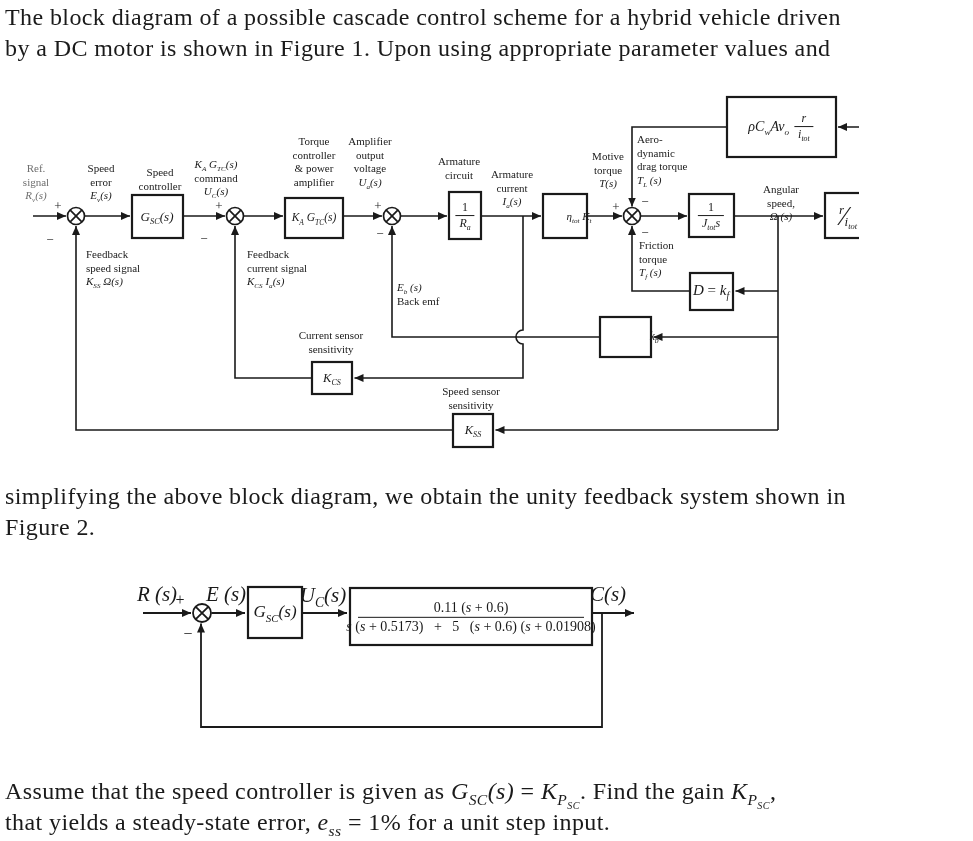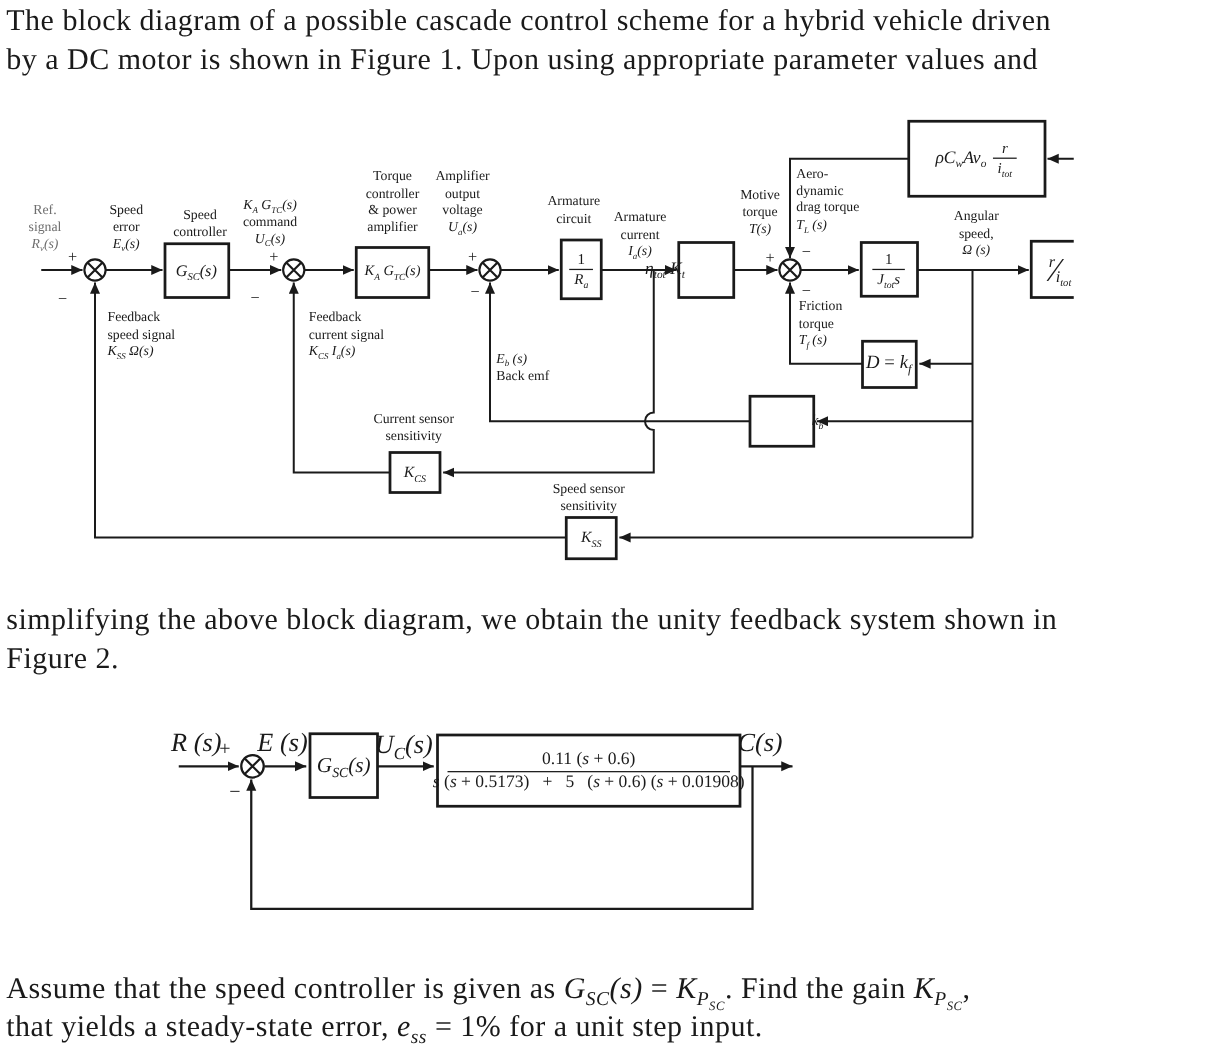--- a/index.html
+++ b/index.html
@@ -123,38 +123,38 @@
   <div class="lb muted" style="left:36px;top:162px;">Ref.<br>signal<br><i>R<sub>v</sub>(s)</i></div>
   <div class="lb" style="left:101px;top:162px;">Speed<br>error<br><i>E<sub>v</sub>(s)</i></div>
   <div class="lb" style="left:160px;top:166px;">Speed<br>controller</div>
   <div class="lb" style="left:216px;top:158px;"><i>K<sub>A</sub> G<sub>TC</sub>(s)</i><br>command<br><i>U<sub>C</sub>(s)</i></div>
   <div class="lb" style="left:314px;top:135px;">Torque<br>controller<br>&amp; power<br>amplifier</div>
   <div class="lb" style="left:370px;top:135px;">Amplifier<br>output<br>voltage<br><i>U<sub>a</sub>(s)</i></div>
   <div class="lb" style="left:459px;top:155px;">Armature<br>circuit</div>
   <div class="lb" style="left:512px;top:168px;">Armature<br>current<br><i>I<sub>a</sub>(s)</i></div>
   <div class="lb" style="left:608px;top:150px;">Motive<br>torque<br><i>T(s)</i></div>
   <div class="lb la" style="left:637px;top:133px;">Aero-<br>dynamic<br>drag torque<br><i>T<sub>L</sub> (s)</i></div>
-  <div class="lb" style="left:781px;top:167px;">Angular<br>speed,<br><i>Ω (s)</i></div>
+  <div class="lb" style="left:781px;top:183px;">Angular<br>speed,<br><i>Ω (s)</i></div>
   <div class="lb muted" style="left:936px;top:175px;margin-left:15px;">Vehicle<br>speed, <i>V(s)</i></div>
   <div class="lb la" style="left:639px;top:239px;">Friction<br>torque<br><i>T<sub>f</sub> (s)</i></div>
   <div class="lb la" style="left:86px;top:248px;">Feedback<br>speed signal<br><i>K<sub>SS</sub> Ω(s)</i></div>
   <div class="lb la" style="left:247px;top:248px;">Feedback<br>current signal<br><i>K<sub>CS</sub> I<sub>a</sub>(s)</i></div>
   <div class="lb la" style="left:397px;top:281px;"><i>E<sub>b</sub> (s)</i><br>Back emf</div>
   <div class="lb" style="left:331px;top:329px;">Current sensor<br>sensitivity</div>
   <div class="lb" style="left:471px;top:385px;">Speed sensor<br>sensitivity</div>
 
   <div class="bx" style="left:157px;top:217px;font-size:13px;"><i>G<sub>SC</sub>(s)</i></div>
   <div class="bx" style="left:314px;top:218px;font-size:11.5px;"><i>K<sub>A</sub> G<sub>TC</sub>(s)</i></div>
   <div class="bx" style="left:465px;top:216px;font-size:12px;">
     <span class="frac">
         <span class="num">1</span>
         <span class="den"><i>R<sub>a</sub></i></span>
       </span>
   </div>
-  <div class="bx" style="left:532px;top:216px;font-size:14px;"><i>η<sub>tot</sub> K<sub>t</sub></i></div>
+  <div class="bx" style="left:579px;top:216px;font-size:11px;"><i>η<sub>tot</sub> K<sub>t</sub></i></div>
   <div class="bx" style="left:711px;top:216px;font-size:12px;">
     <span class="frac">
         <span class="num">1</span>
         <span class="den"><i>J<sub>tot</sub>s</i></span>
       </span>
   </div>
   <div class="bx" style="left:848px;top:216px;font-size:13px;">
     <span class="skew">
         <span class="sn"><i>r</i></span>
         <span class="ss">⁄</span>

